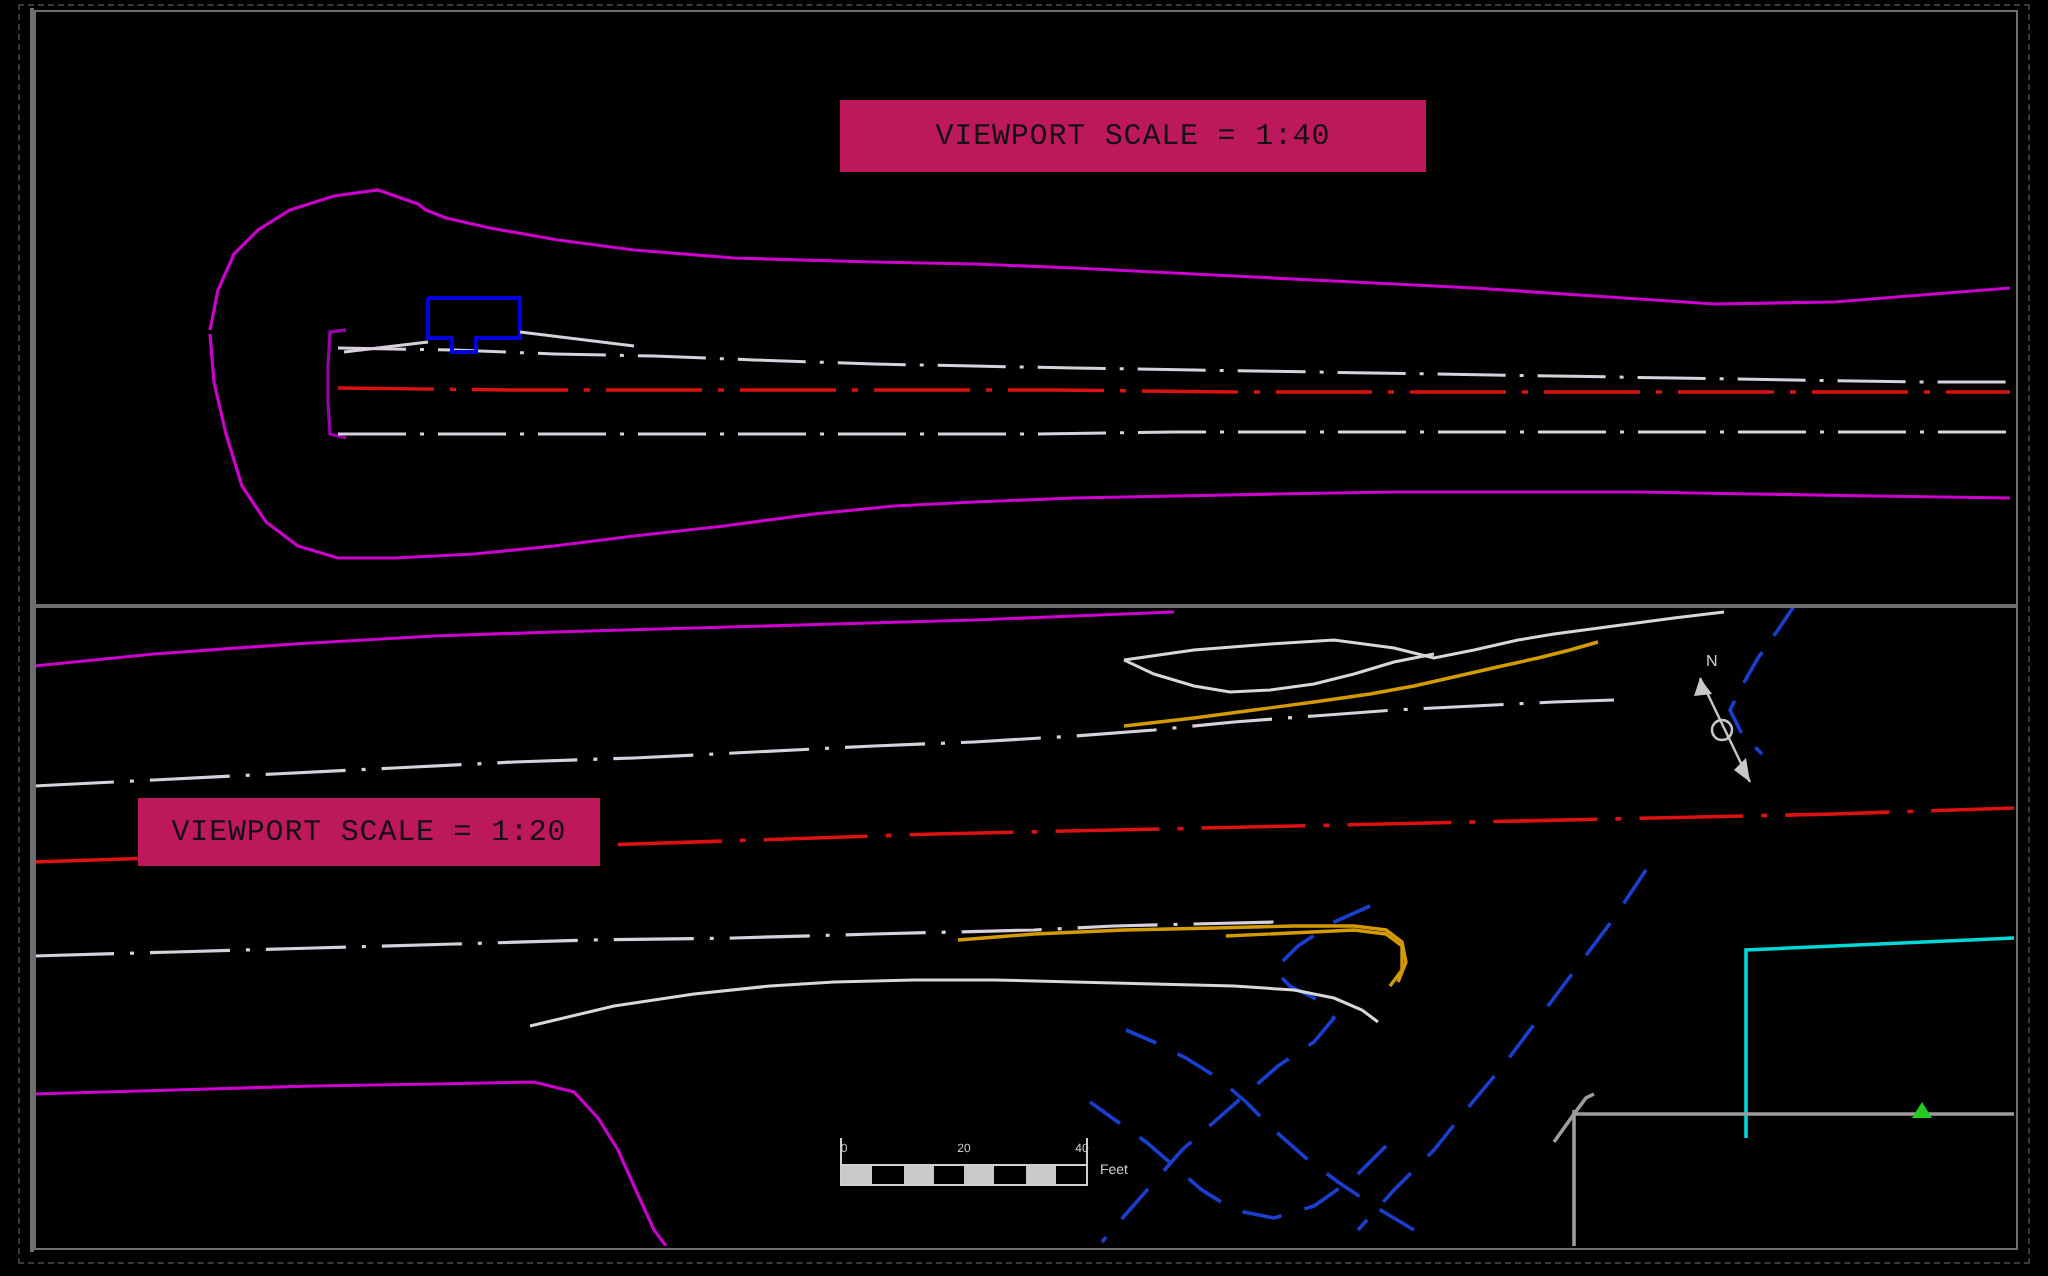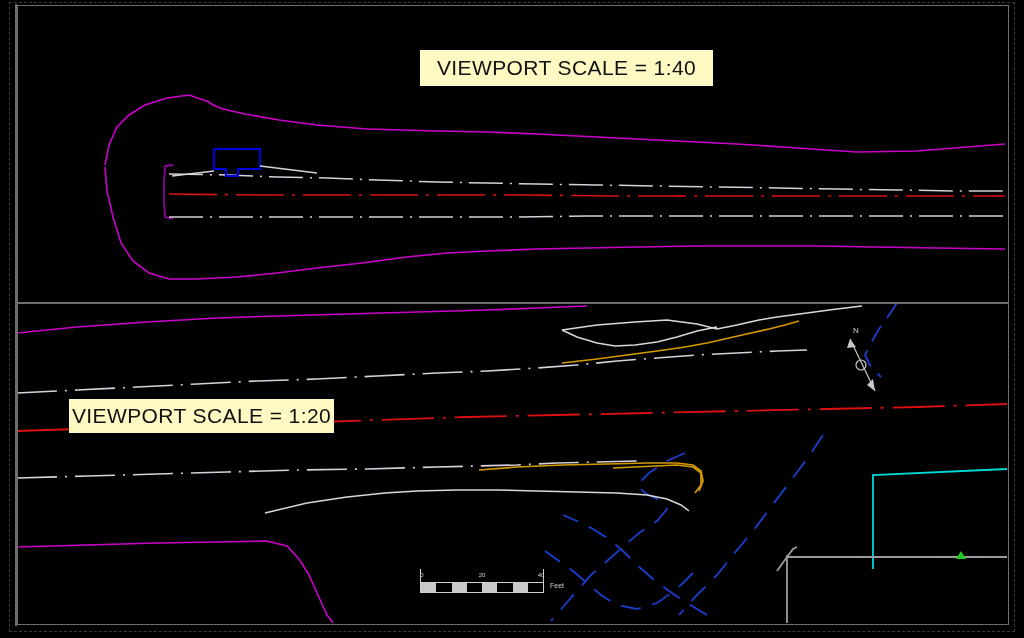--- a/index.html
+++ b/index.html
@@ -18,26 +18,26 @@
 
   .vp{position:absolute;overflow:hidden;background:#000;}
   .vp-border{position:absolute;border:1px solid #6e6e6e;pointer-events:none;}
 
   #vp-top{left:17px;top:5px;width:990px;height:296px;}
   #vp-bottom{left:17px;top:303px;width:990px;height:320px;}
 
   .vp svg{display:block;width:100%;height:100%;}
 
   
-  .scale-note{position:absolute;background:#fef9c3;color:#111;
-      font-size:21px;letter-spacing:.4px;
+  .scale-note{position:absolute;background:#be185d;color:#111;
+      font-size:15px;letter-spacing:.4px;
       display:flex;align-items:center;justify-content:center;
-      font-family:Liberation Sans, sans-serif;}
+      font-family:Liberation Mono, monospace;}
   #note-top{left:420px;top:50px;width:293px;height:36px;}
-  #note-bottom{left:69px;top:399px;width:265px;height:34px;}
+  #note-bottom{left:69px;top:399px;width:231px;height:34px;}
 
   
   .scalebar{position:absolute;left:420px;top:572px;}
   .scalebar .ticks{position:relative;height:10px;width:124px;}
   .scalebar .ticks span{position:absolute;top:0;font-size:6px;color:#cfcfcf;
       font-family:"Liberation Sans", sans-serif;transform:translateX(-50%);}
   .scalebar .bar{position:relative;width:124px;height:11px;
       border:1px solid #cfcfcf;display:flex;box-sizing:border-box;}
   .scalebar .bar i{flex:1 1 auto;display:block;}
   .scalebar .bar i.on{background:#c9c9c9;}

